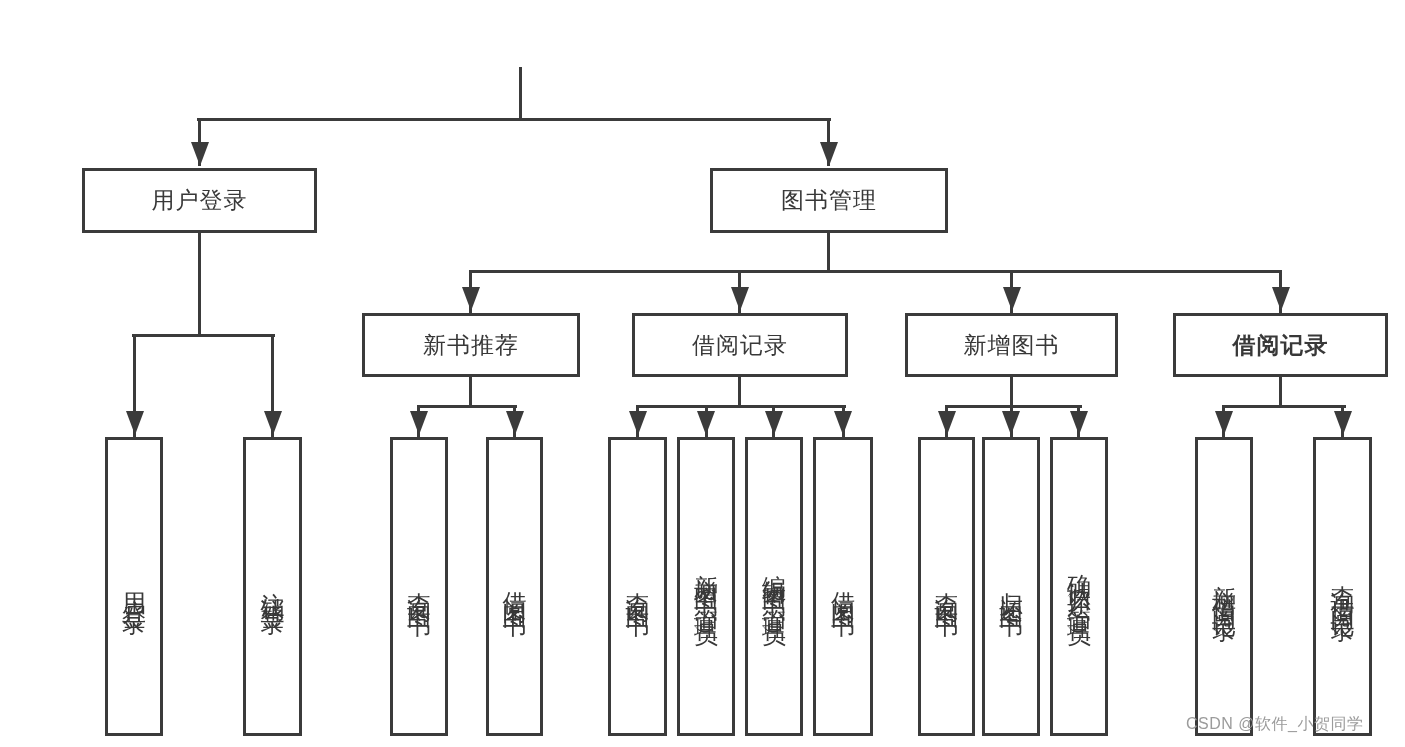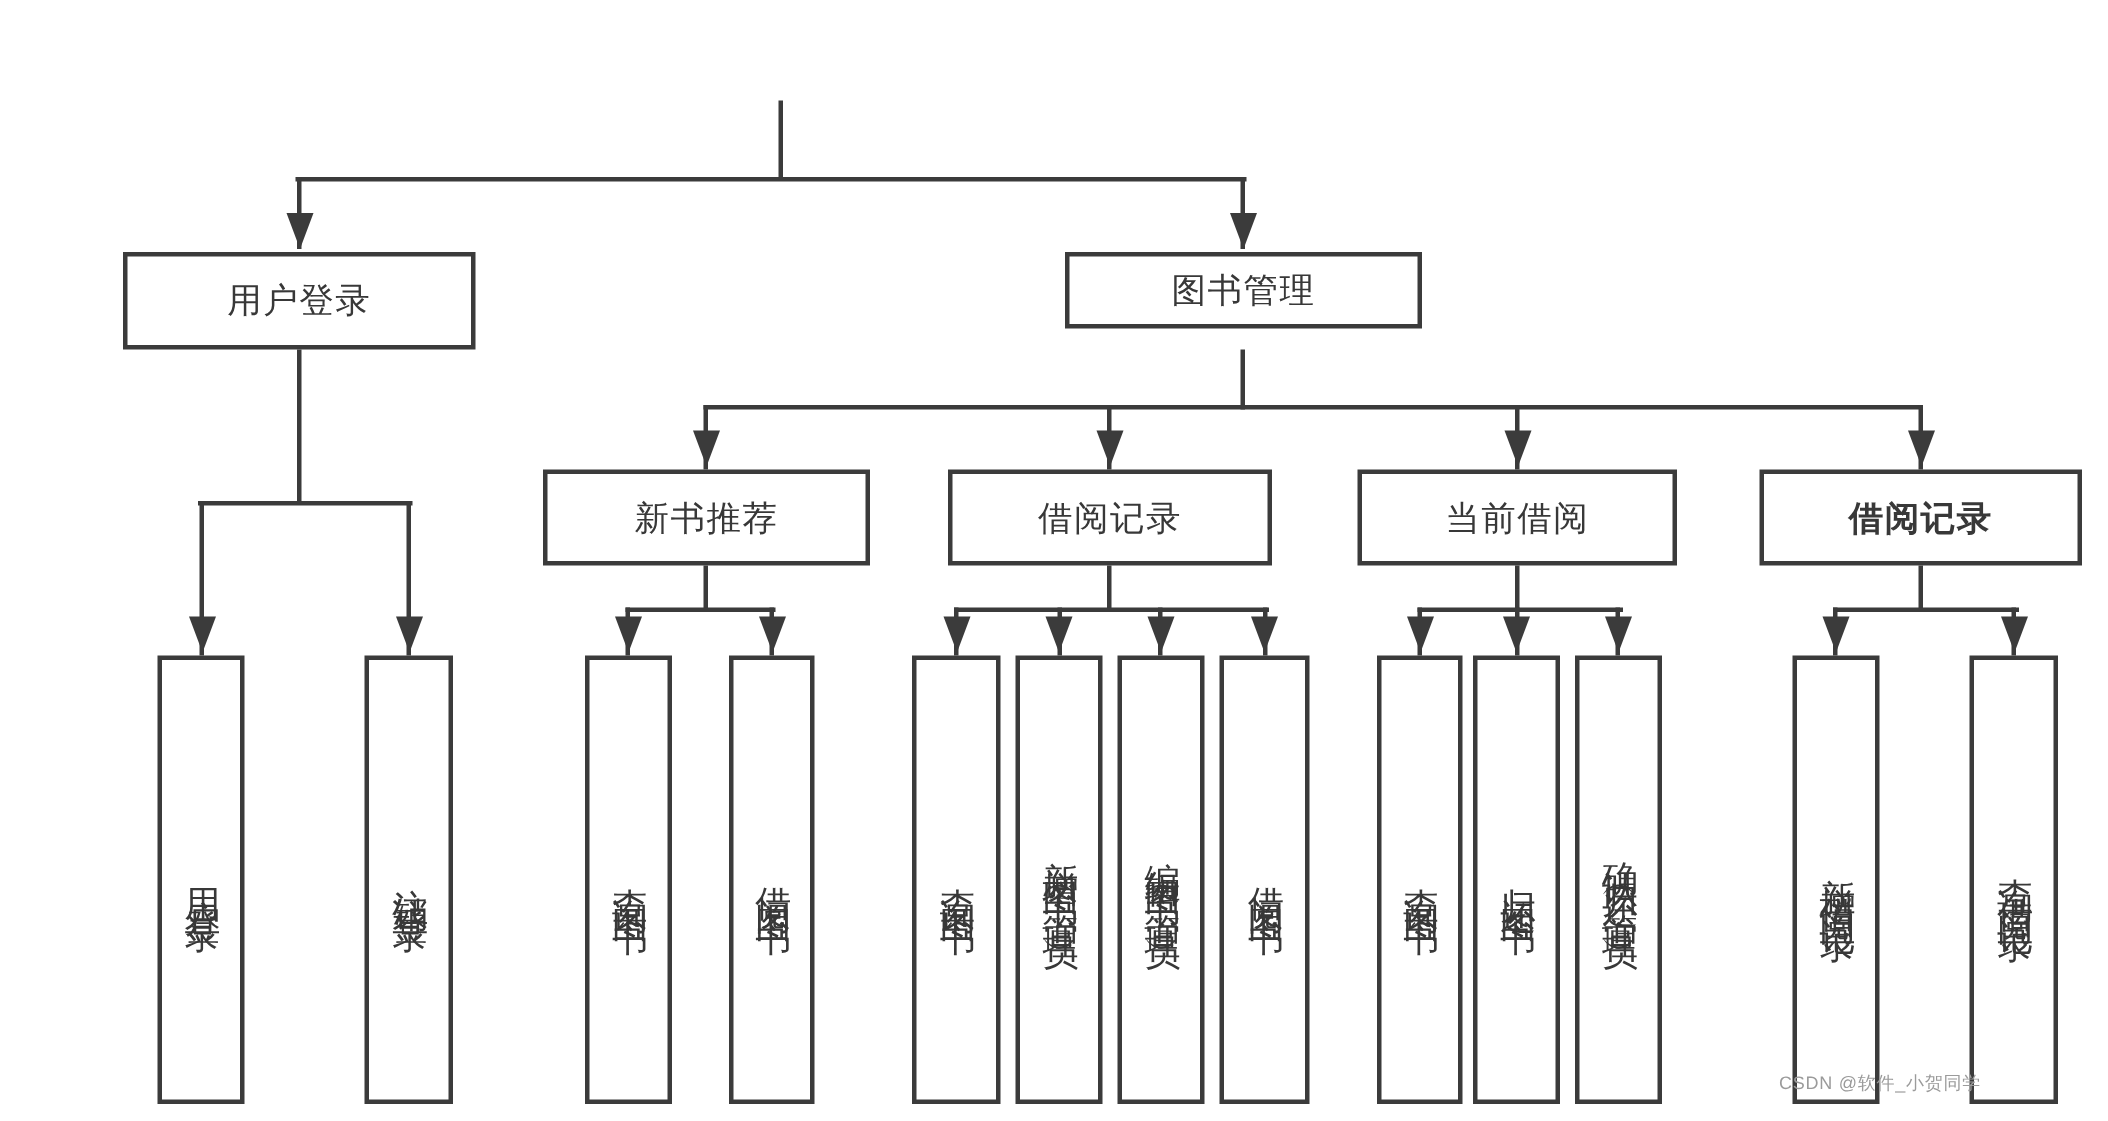--- a/index.html
+++ b/index.html
@@ -18,45 +18,45 @@
     font-size:24px;line-height:1;letter-spacing:7px;color:#383838;
   }
   .lh{position:absolute;height:3px;background:#3b3b3b;}
   .lv{position:absolute;width:3px;background:#3b3b3b;}
   .ar{
     position:absolute;width:0;height:0;
     border-left:9px solid transparent;border-right:9px solid transparent;
     border-top:24px solid #3b3b3b;
   }
   .wm{
-    position:absolute;left:1186px;top:714px;font-size:12px;color:#9b9b9b;
+    position:absolute;left:1186px;top:714px;font-size:16px;color:#9b9b9b;
     letter-spacing:0.5px;white-space:nowrap;z-index:5;
   }
 </style>
 </head>
 <body>
 
 <div class="canvas">
 
 
   <div class="box" style="left:82px;top:168px;width:235px;height:65px;">
     <span class="hlabel">用户登录</span>
   </div>
-  <div class="box" style="left:710px;top:168px;width:238px;height:51px;">
+  <div class="box" style="left:710px;top:168px;width:238px;height:65px;">
     <span class="hlabel">图书管理</span>
   </div>
 
   <div class="box" style="left:362px;top:313px;width:218px;height:64px;">
     <span class="hlabel">新书推荐</span>
   </div>
   <div class="box" style="left:632px;top:313px;width:216px;height:64px;">
     <span class="hlabel">借阅记录</span>
   </div>
   <div class="box" style="left:905px;top:313px;width:213px;height:64px;">
-    <span class="hlabel">当前借阅</span>
+    <span class="hlabel">新增图书</span>
   </div>
   <div class="box" style="left:1173px;top:313px;width:215px;height:64px;font-weight:bold;">
     <span class="hlabel">借阅记录</span>
   </div>
 
   <div class="box" style="left:105px;top:437px;width:58px;height:299px;">
     <span class="vlabel">用户登录</span>
   </div>
   <div class="box" style="left:243px;top:437px;width:59px;height:299px;">
     <span class="vlabel">注销登录</span>

